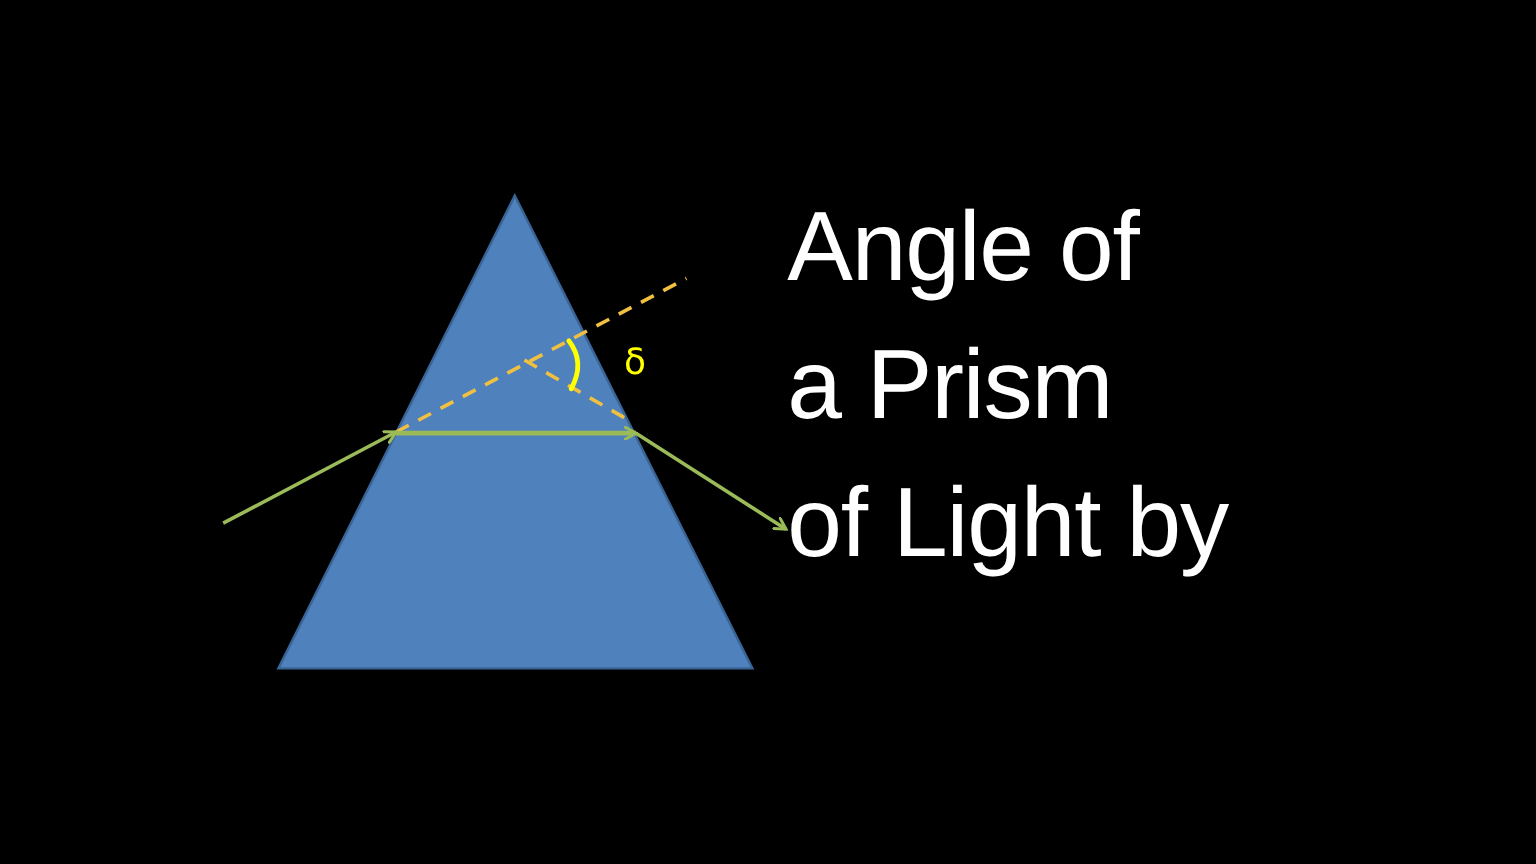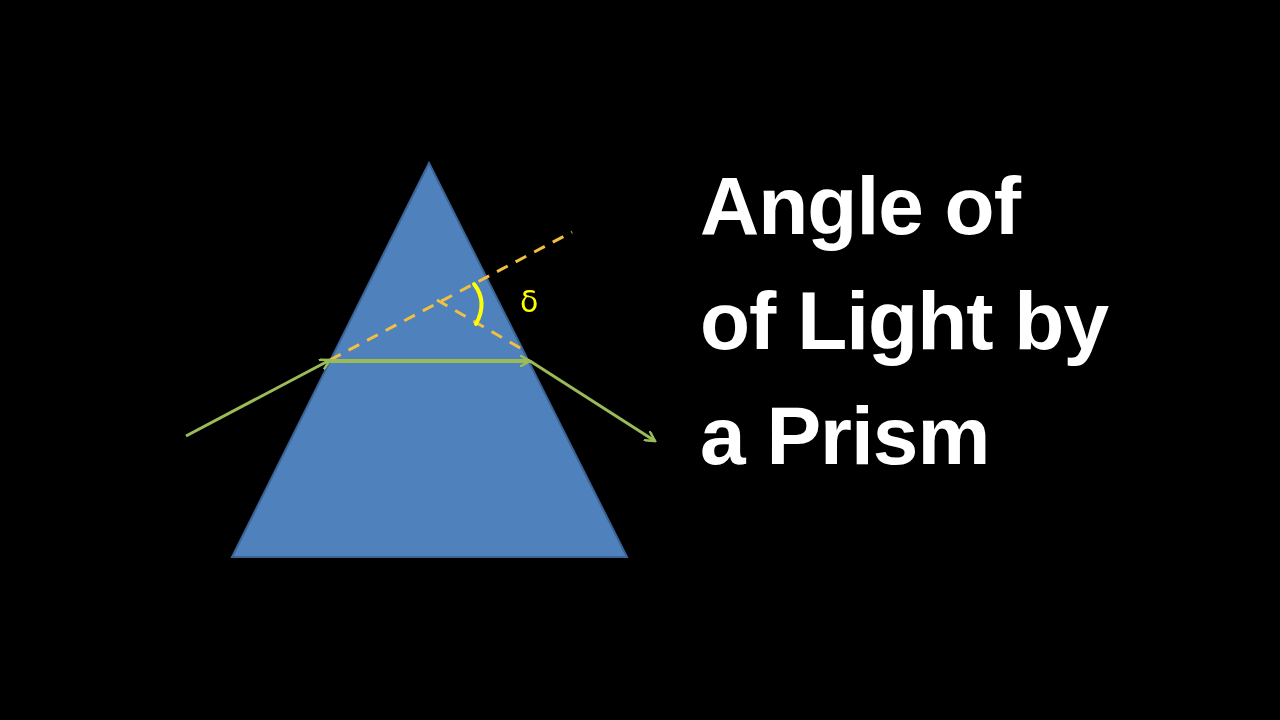--- a/index.html
+++ b/index.html
@@ -2,27 +2,26 @@
 <html><head>
 <meta charset="utf-8">
 <style>
   html, body { margin:0; padding:0; background:#000; }
   body { width:1280px; height:720px; position:relative; overflow:hidden; }
   #diagram { position:absolute; left:0; top:0; width:1280px; height:720px; }
   .title-block { position:absolute; left:656px; top:148px; }
   .title-line {
     display:block;
     font-family: "Liberation Sans", "DejaVu Sans", sans-serif;
-    font-weight:bold;
+    font-weight:normal;
     font-size:82px;
     line-height:115px;
     color:#ffffff;
     white-space:nowrap;
     letter-spacing:-1px;
-    margin-left:44px;
   }
   .delta {
     font-family: "DejaVu Sans", sans-serif;
     font-size:30px;
     fill:#ffff00;
   }
 </style>
 </head>
 <body>
 
@@ -45,15 +44,15 @@
 
   <line x1="186" y1="436" x2="330" y2="360" stroke="#9bbb59" stroke-width="3" marker-end="url(#arrow)"></line>
 
   <line x1="330" y1="361" x2="530" y2="361" stroke="#9bbb59" stroke-width="4" marker-end="url(#arrow)"></line>
 
   <line x1="530" y1="361" x2="655" y2="441" stroke="#9bbb59" stroke-width="3" marker-end="url(#arrow)"></line>
 </svg>
 
 <div class="title-block">
   <span class="title-line">Angle of</span>
+  <span class="title-line">a Prism</span>
   <span class="title-line">of Light by</span>
-  <span class="title-line">a Prism</span>
 </div>
 
 </body></html>

